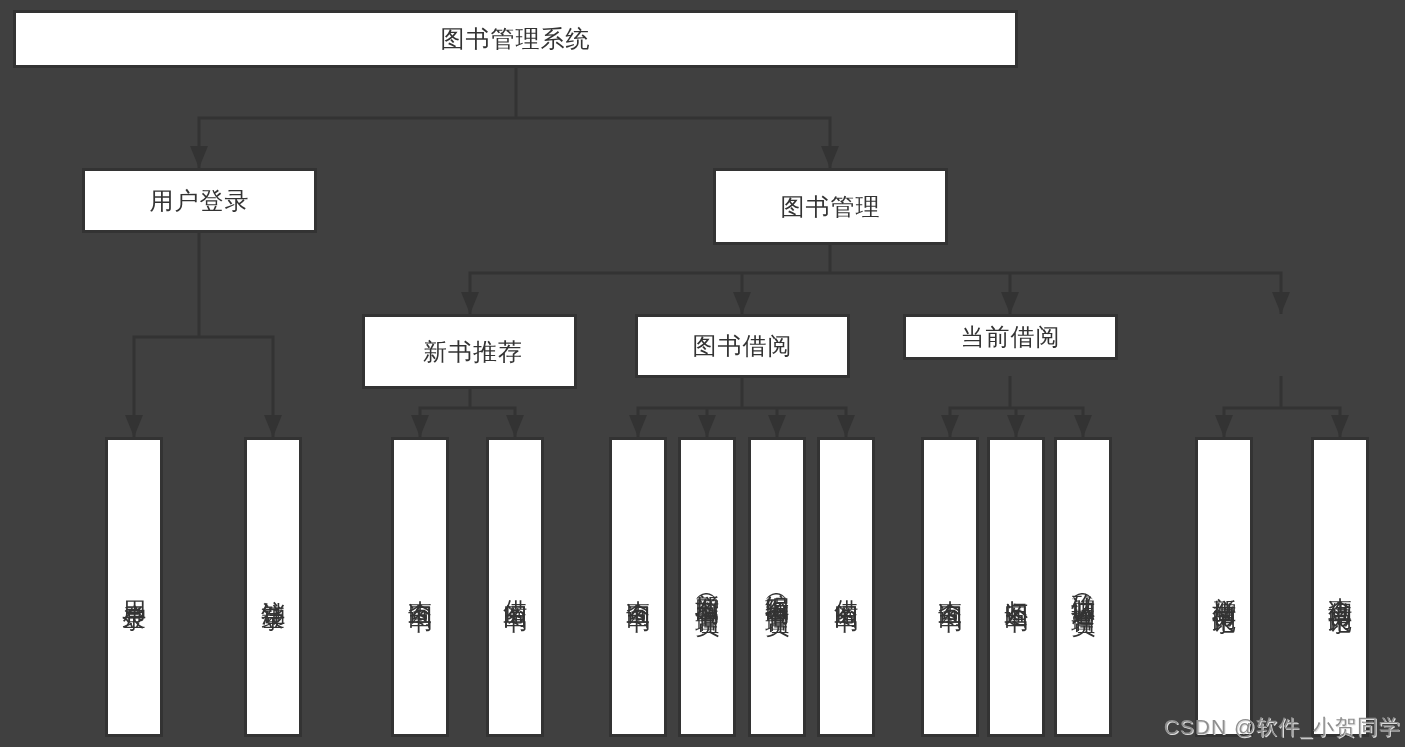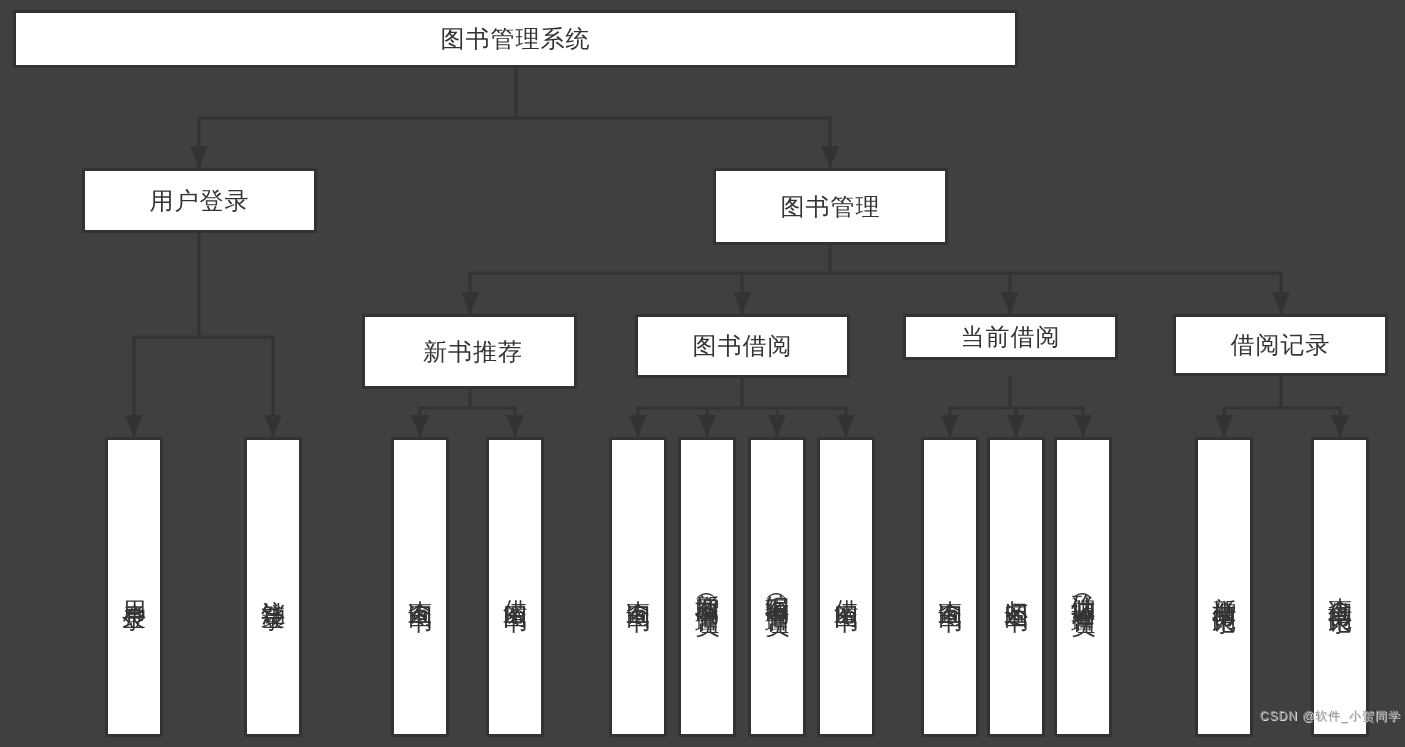--- a/index.html
+++ b/index.html
@@ -55,22 +55,22 @@
   .lf7  { left: 748px; }
   .lf8  { left: 817px; }
   .lf9  { left: 921px; }
   .lf10 { left: 987px; }
   .lf11 { left: 1054px; }
   .lf12 { left: 1195px; }
   .lf13 { left: 1311px; }
   #watermark {
     position: absolute;
     right: 4px;
-    bottom: 22px;
-    font-size: 12px;
+    bottom: 6px;
+    font-size: 21px;
     color: #8f8f8f;
     text-shadow: 1px 1px 0 #dddddd;
     z-index: 2;
     letter-spacing: 1px;
   }
 </style>
 </head>
 <body>
 
 <div id="canvas">
@@ -128,23 +128,20 @@
 
   <div class="box n-l3a">
     <span>新书推荐</span>
   </div>
   <div class="box n-l3b">
     <span>图书借阅</span>
   </div>
   <div class="box n-l3c">
     <span>当前借阅</span>
   </div>
-  <div class="box n-l3d">
-    <span>借阅记录</span>
-  </div>
 
   <div class="box leaf lf1">
     <span class="vtext">用户登录</span>
   </div>
   <div class="box leaf lf2">
     <span class="vtext">注销登录</span>
   </div>
 
   <div class="box leaf lf3">
     <span class="vtext">查询图书</span>

